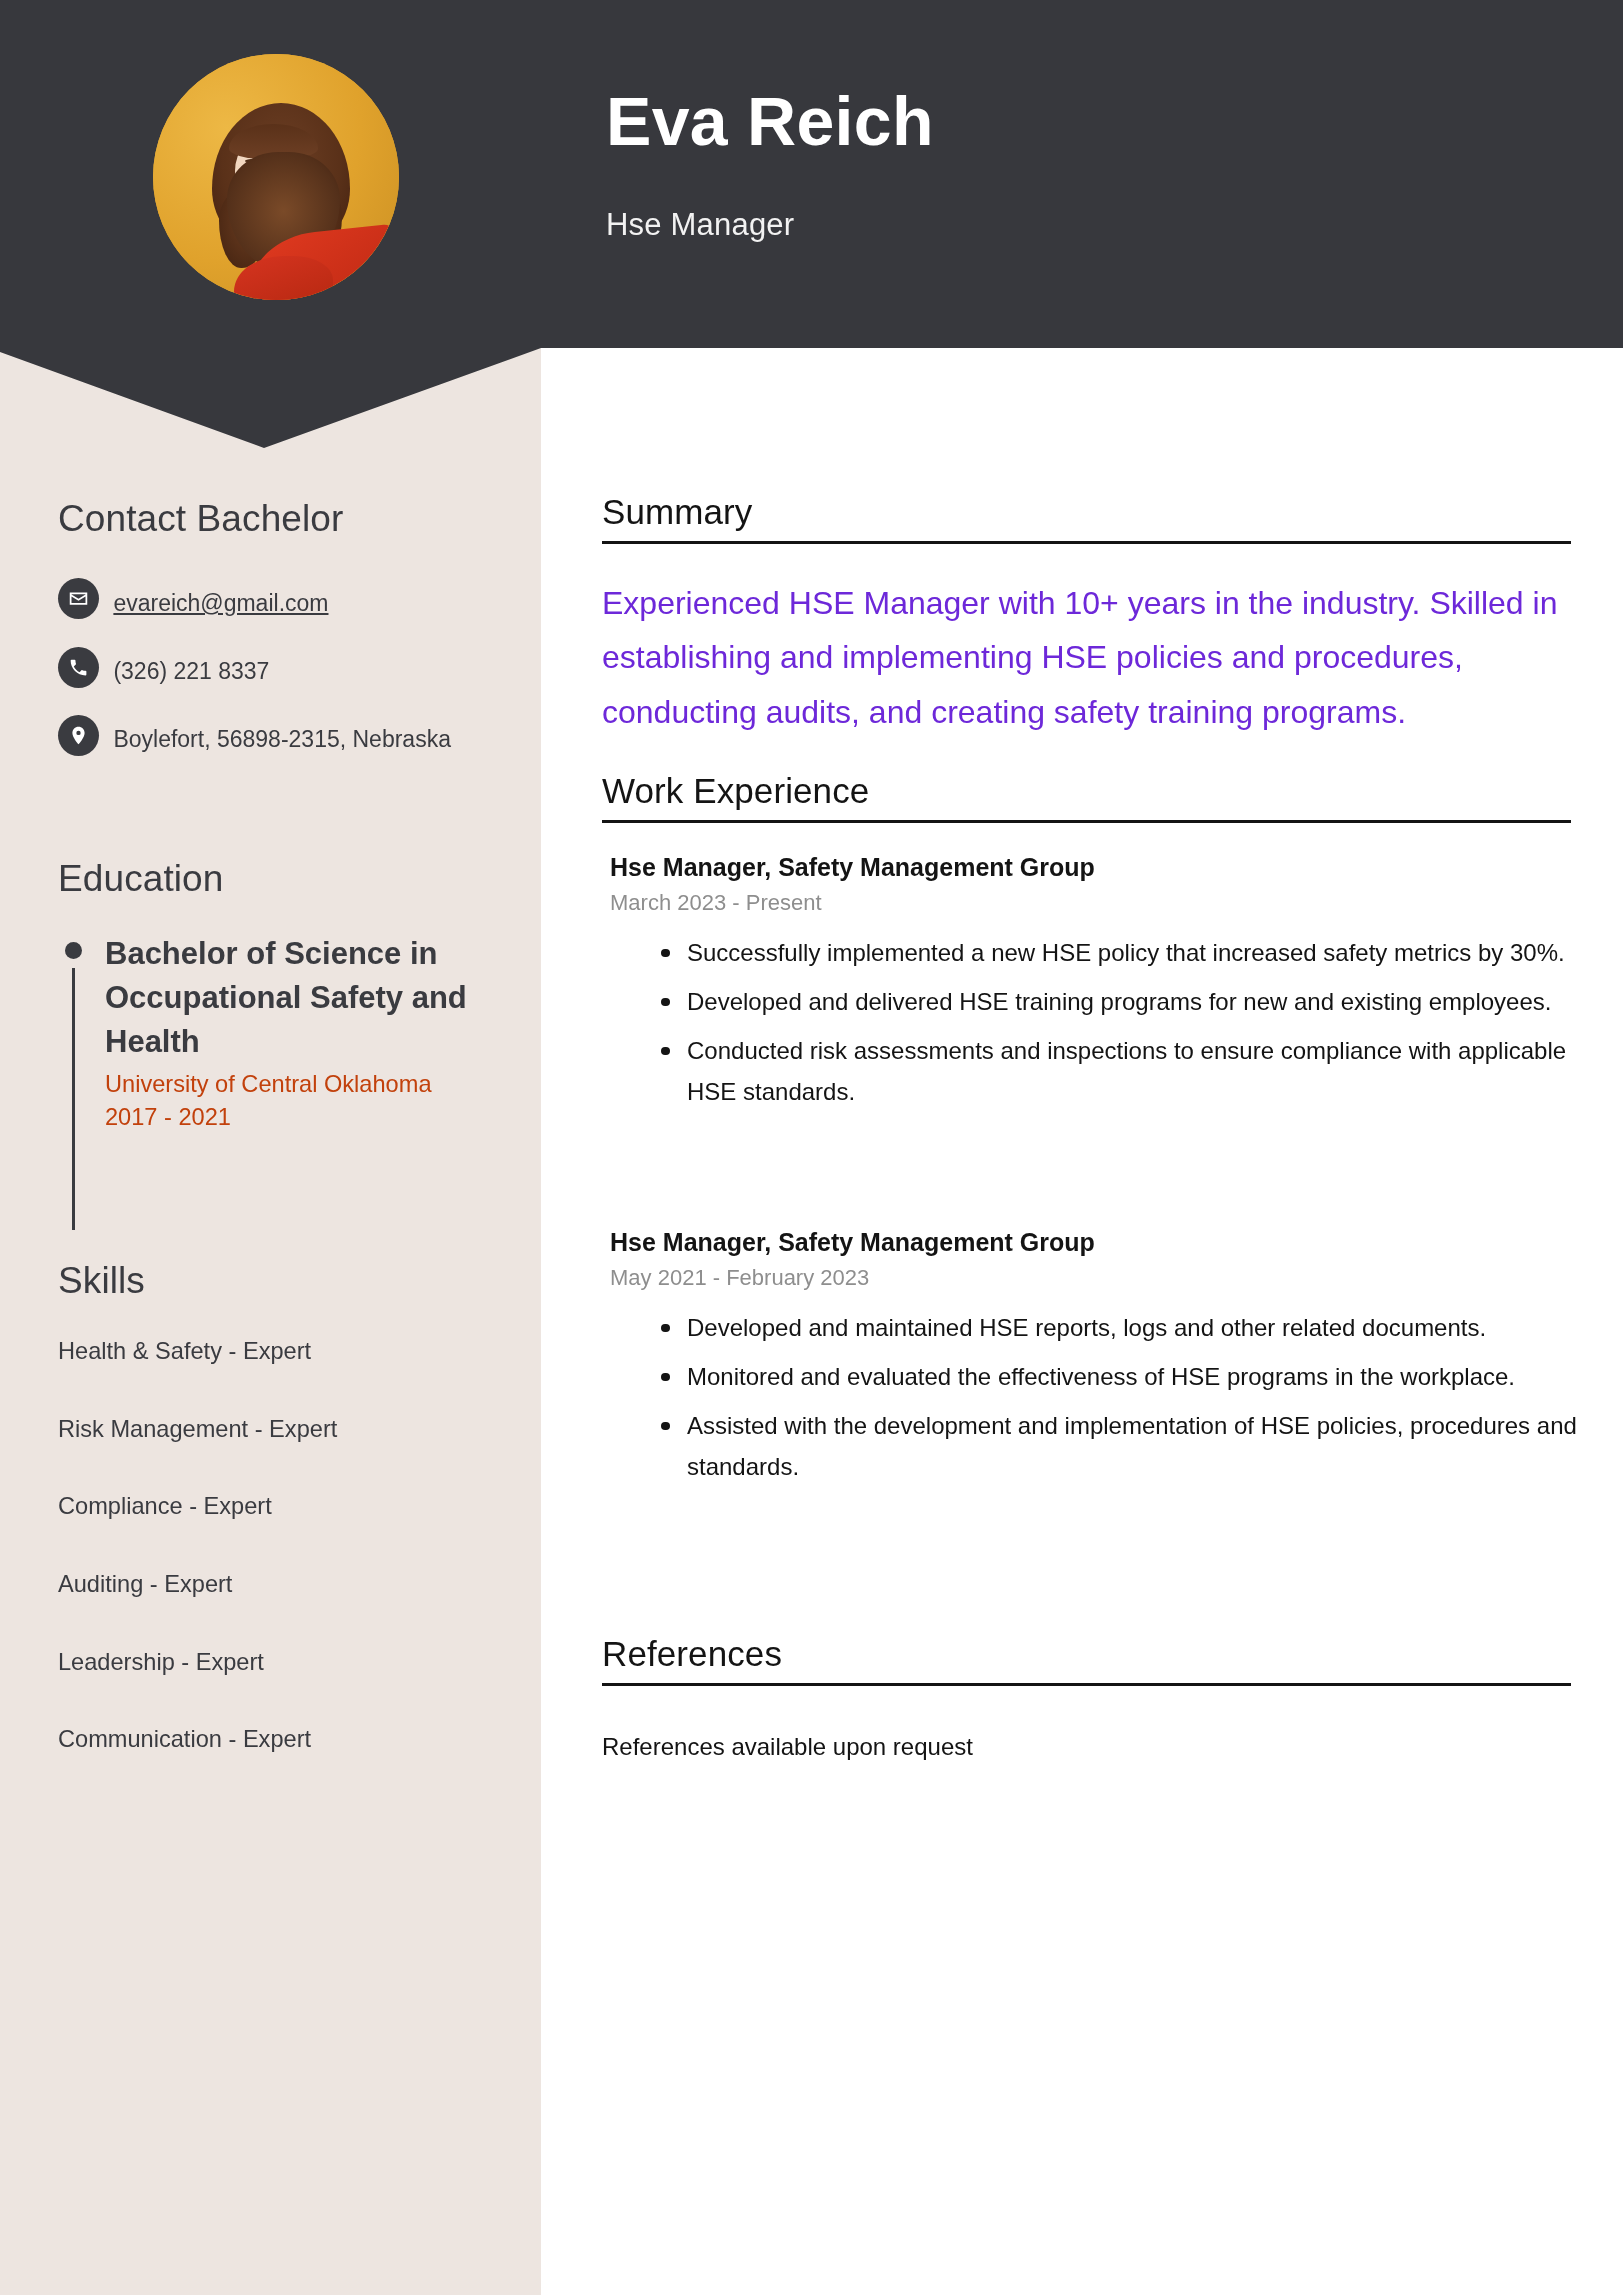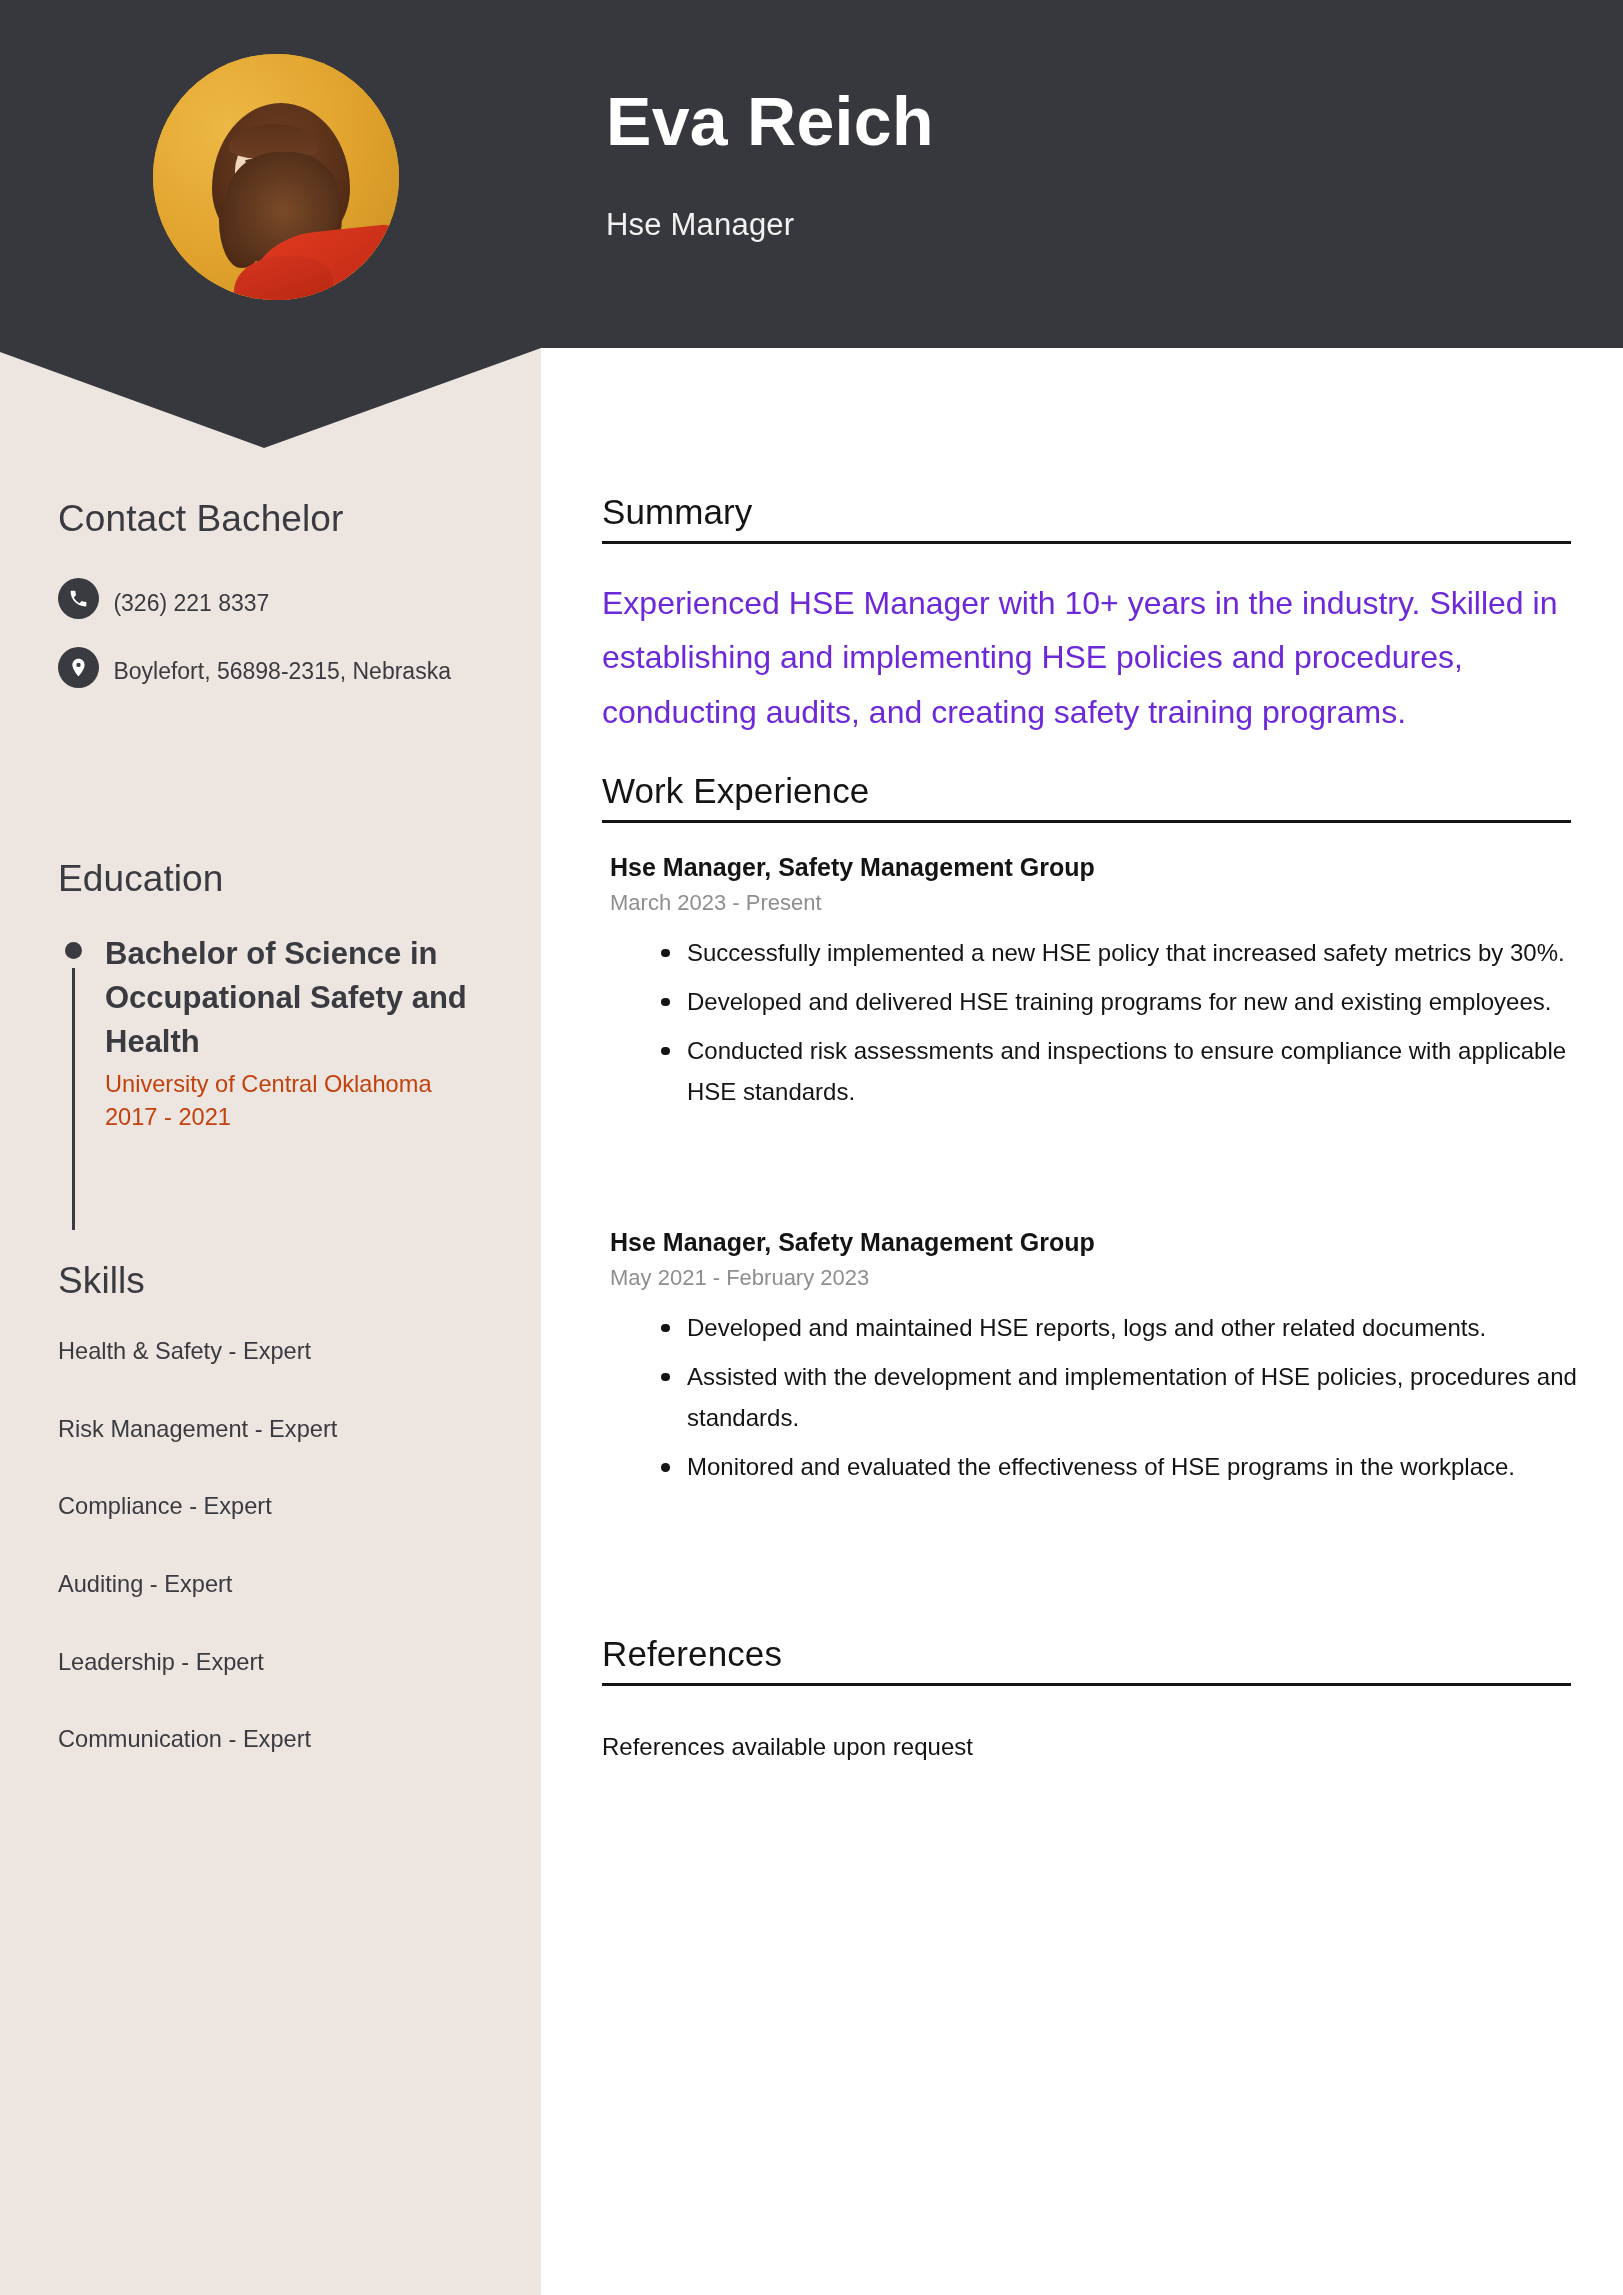--- a/index.html
+++ b/index.html
@@ -327,20 +327,28 @@
     <div class="shirt2"></div>
   </div>
 
   <div class="name">Eva Reich</div>
   <div class="job-title">Hse Manager</div>
 
   <div class="side-h contact">Contact Bachelor</div>
 
   <div class="contact-list">
 
+    <div class="contact-row">
+      <span class="c-icon">
+        <svg viewBox="0 0 24 24">
+            <path d="M2 5h20v14H2V5zm2 2v.4l8 5 8-5V7H4zm16 10V9.7l-8 5-8-5V17h16z"></path>
+          </svg>
+      </span>
+      <span class="c-text link">evareich@gmail.com</span>
+    </div>
 
     <div class="contact-row">
       <span class="c-icon">
         <svg viewBox="0 0 24 24">
             <path d="M6.6 10.8c1.4 2.8 3.8 5.1 6.6 6.6l2.2-2.2c.3-.3.7-.4 1-.2 1.2.4 2.4.6 3.6.6.6 0 1 .4 1 1V20c0 .6-.4 1-1 1C10.6 21 3 13.4 3 4c0-.6.4-1 1-1h3.5c.6 0 1 .4 1 1 0 1.3.2 2.5.6 3.6.1.4 0 .8-.2 1.1l-2.3 2.1z"></path>
           </svg>
       </span>
       <span class="c-text">(326) 221 8337</span>
     </div>
 
@@ -393,22 +401,22 @@
         <li>Developed and delivered HSE training programs for new and existing employees.</li>
         <li>Conducted risk assessments and inspections to ensure compliance with applicable HSE standards.</li>
       </ul>
     </div>
 
     <div class="job job2">
       <div class="job-role">Hse Manager, Safety Management Group</div>
       <div class="job-dates">May 2021 - February 2023</div>
       <ul class="job-bullets">
         <li>Developed and maintained HSE reports, logs and other related documents.</li>
+        <li>Monitored and evaluated the effectiveness of HSE programs in the workplace.</li>
         <li>Assisted with the development and implementation of HSE policies, procedures and standards.</li>
-        <li>Monitored and evaluated the effectiveness of HSE programs in the workplace.</li>
       </ul>
     </div>
 
     <div class="sec-head sec-refs">References</div>
     <div class="refs-text">References available upon request</div>
 
   </div>
 
 </div>
 

